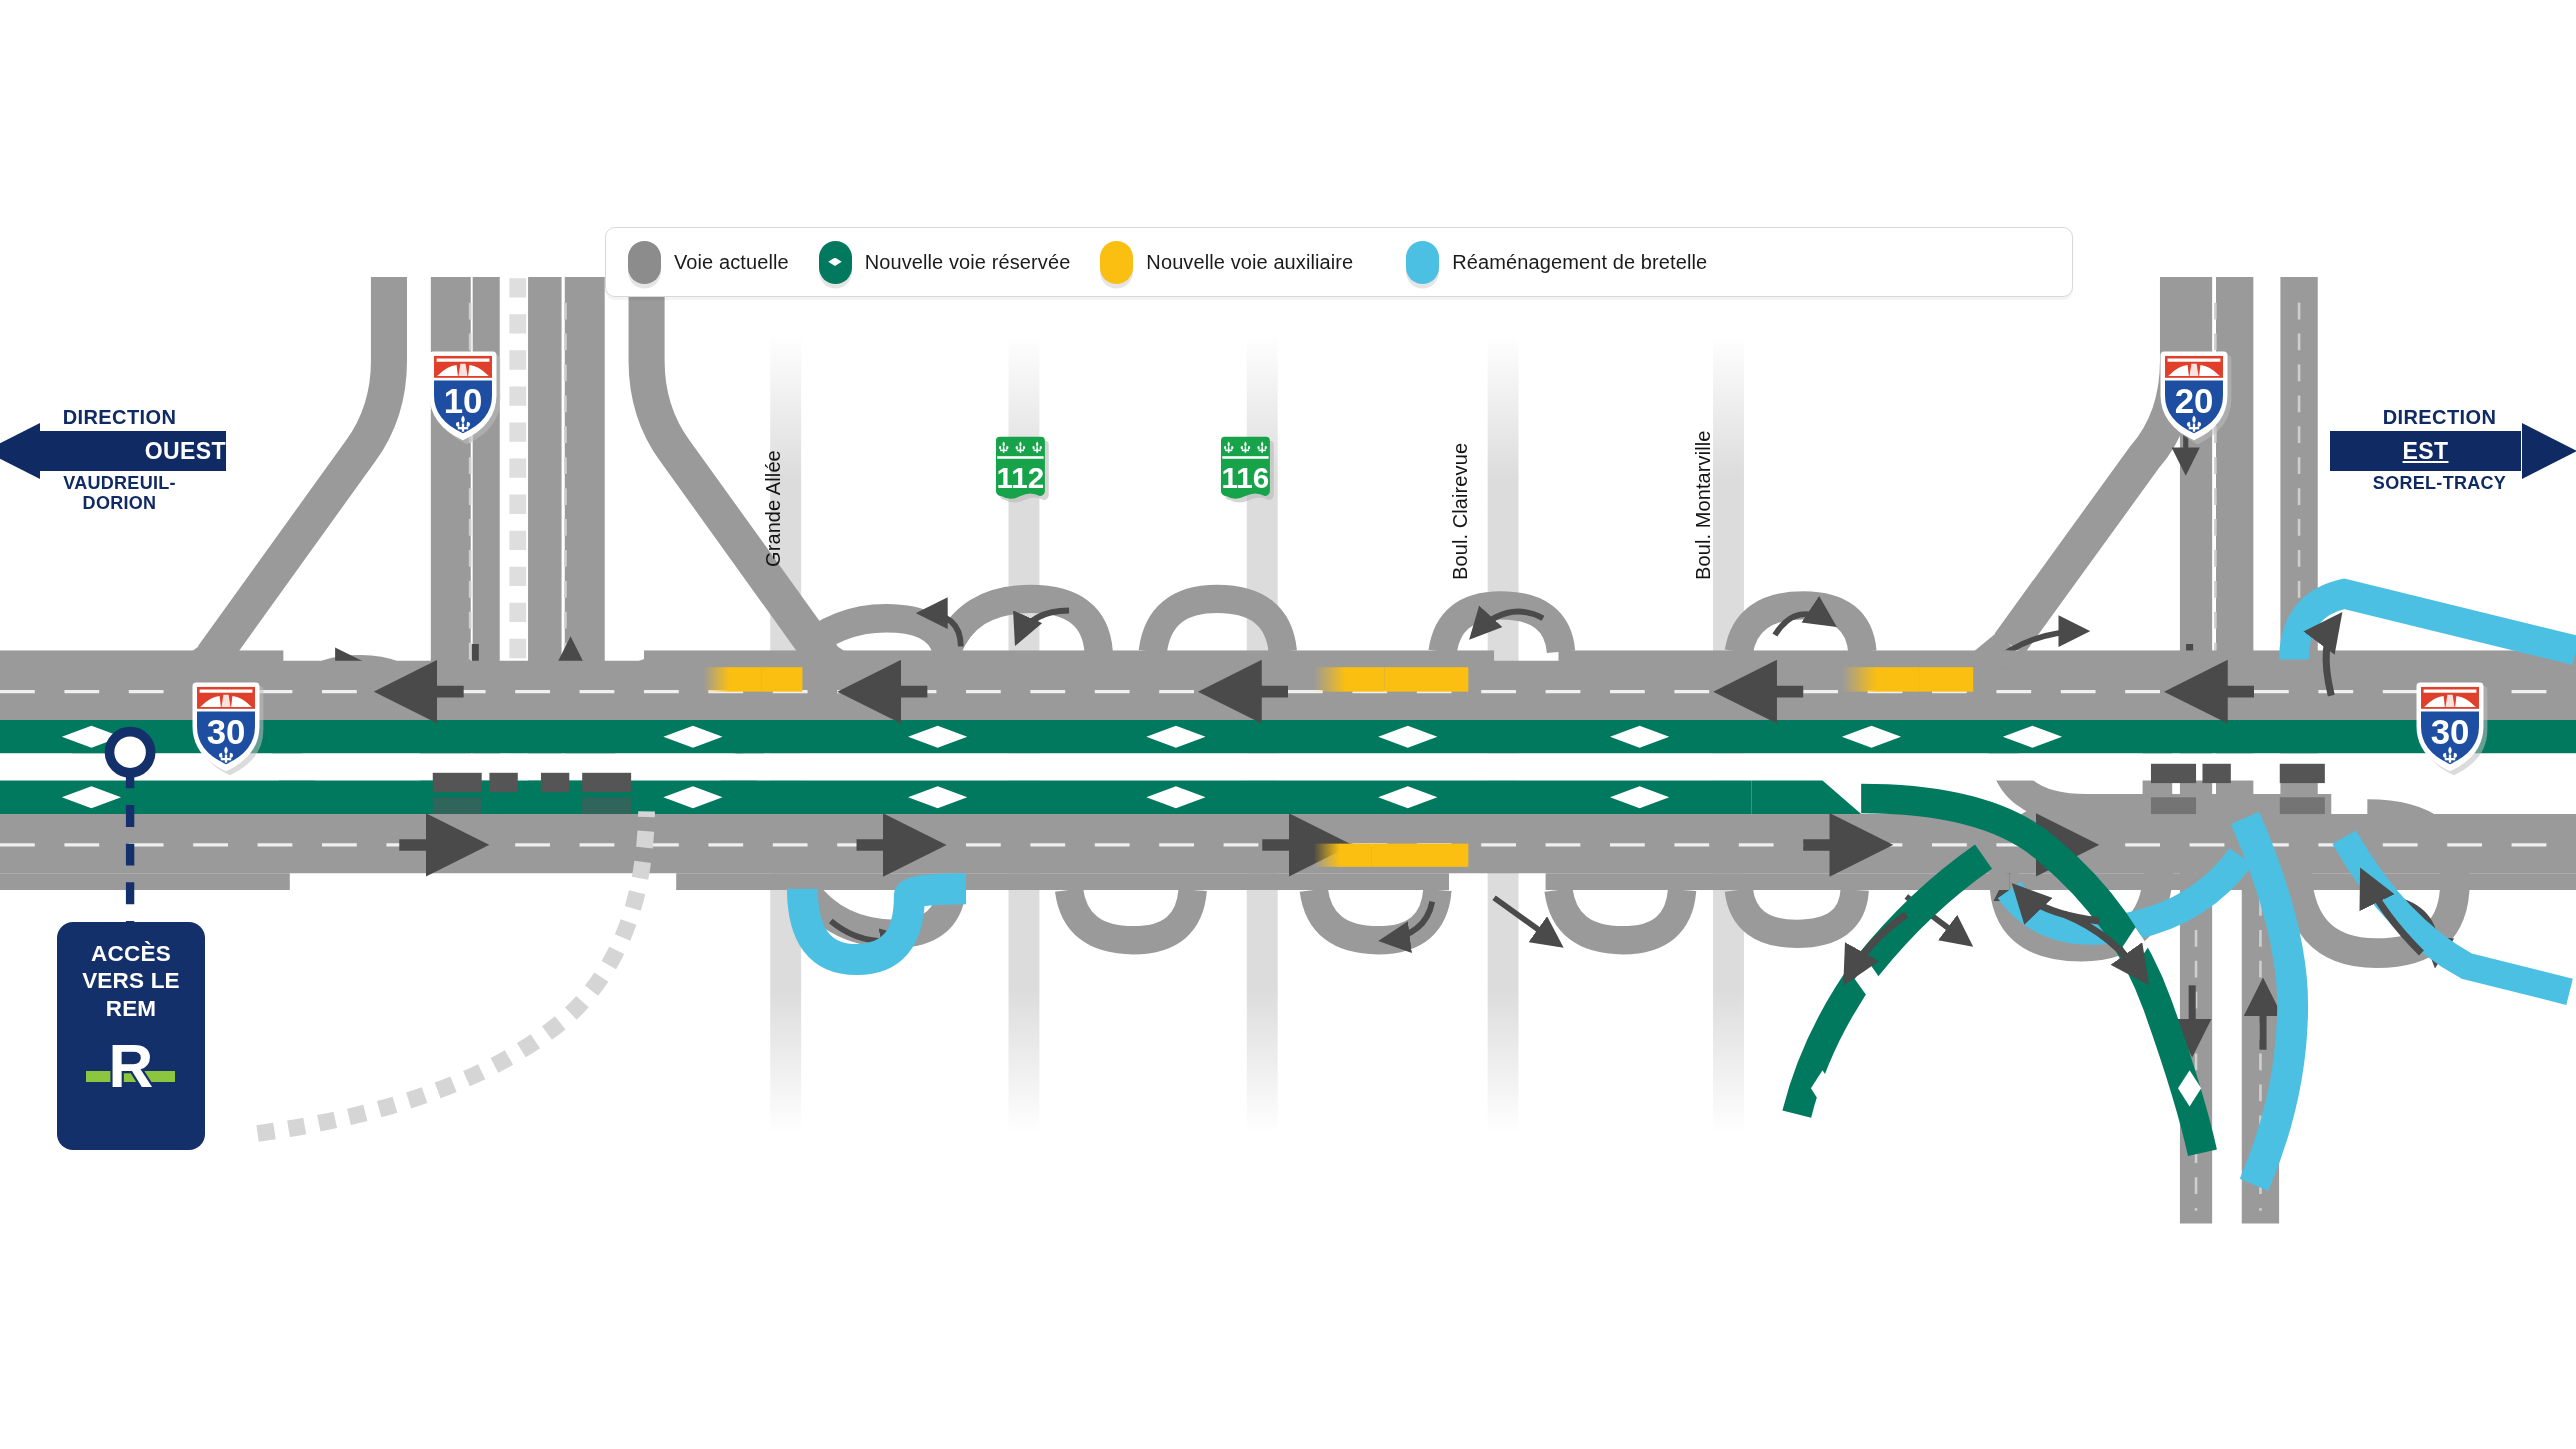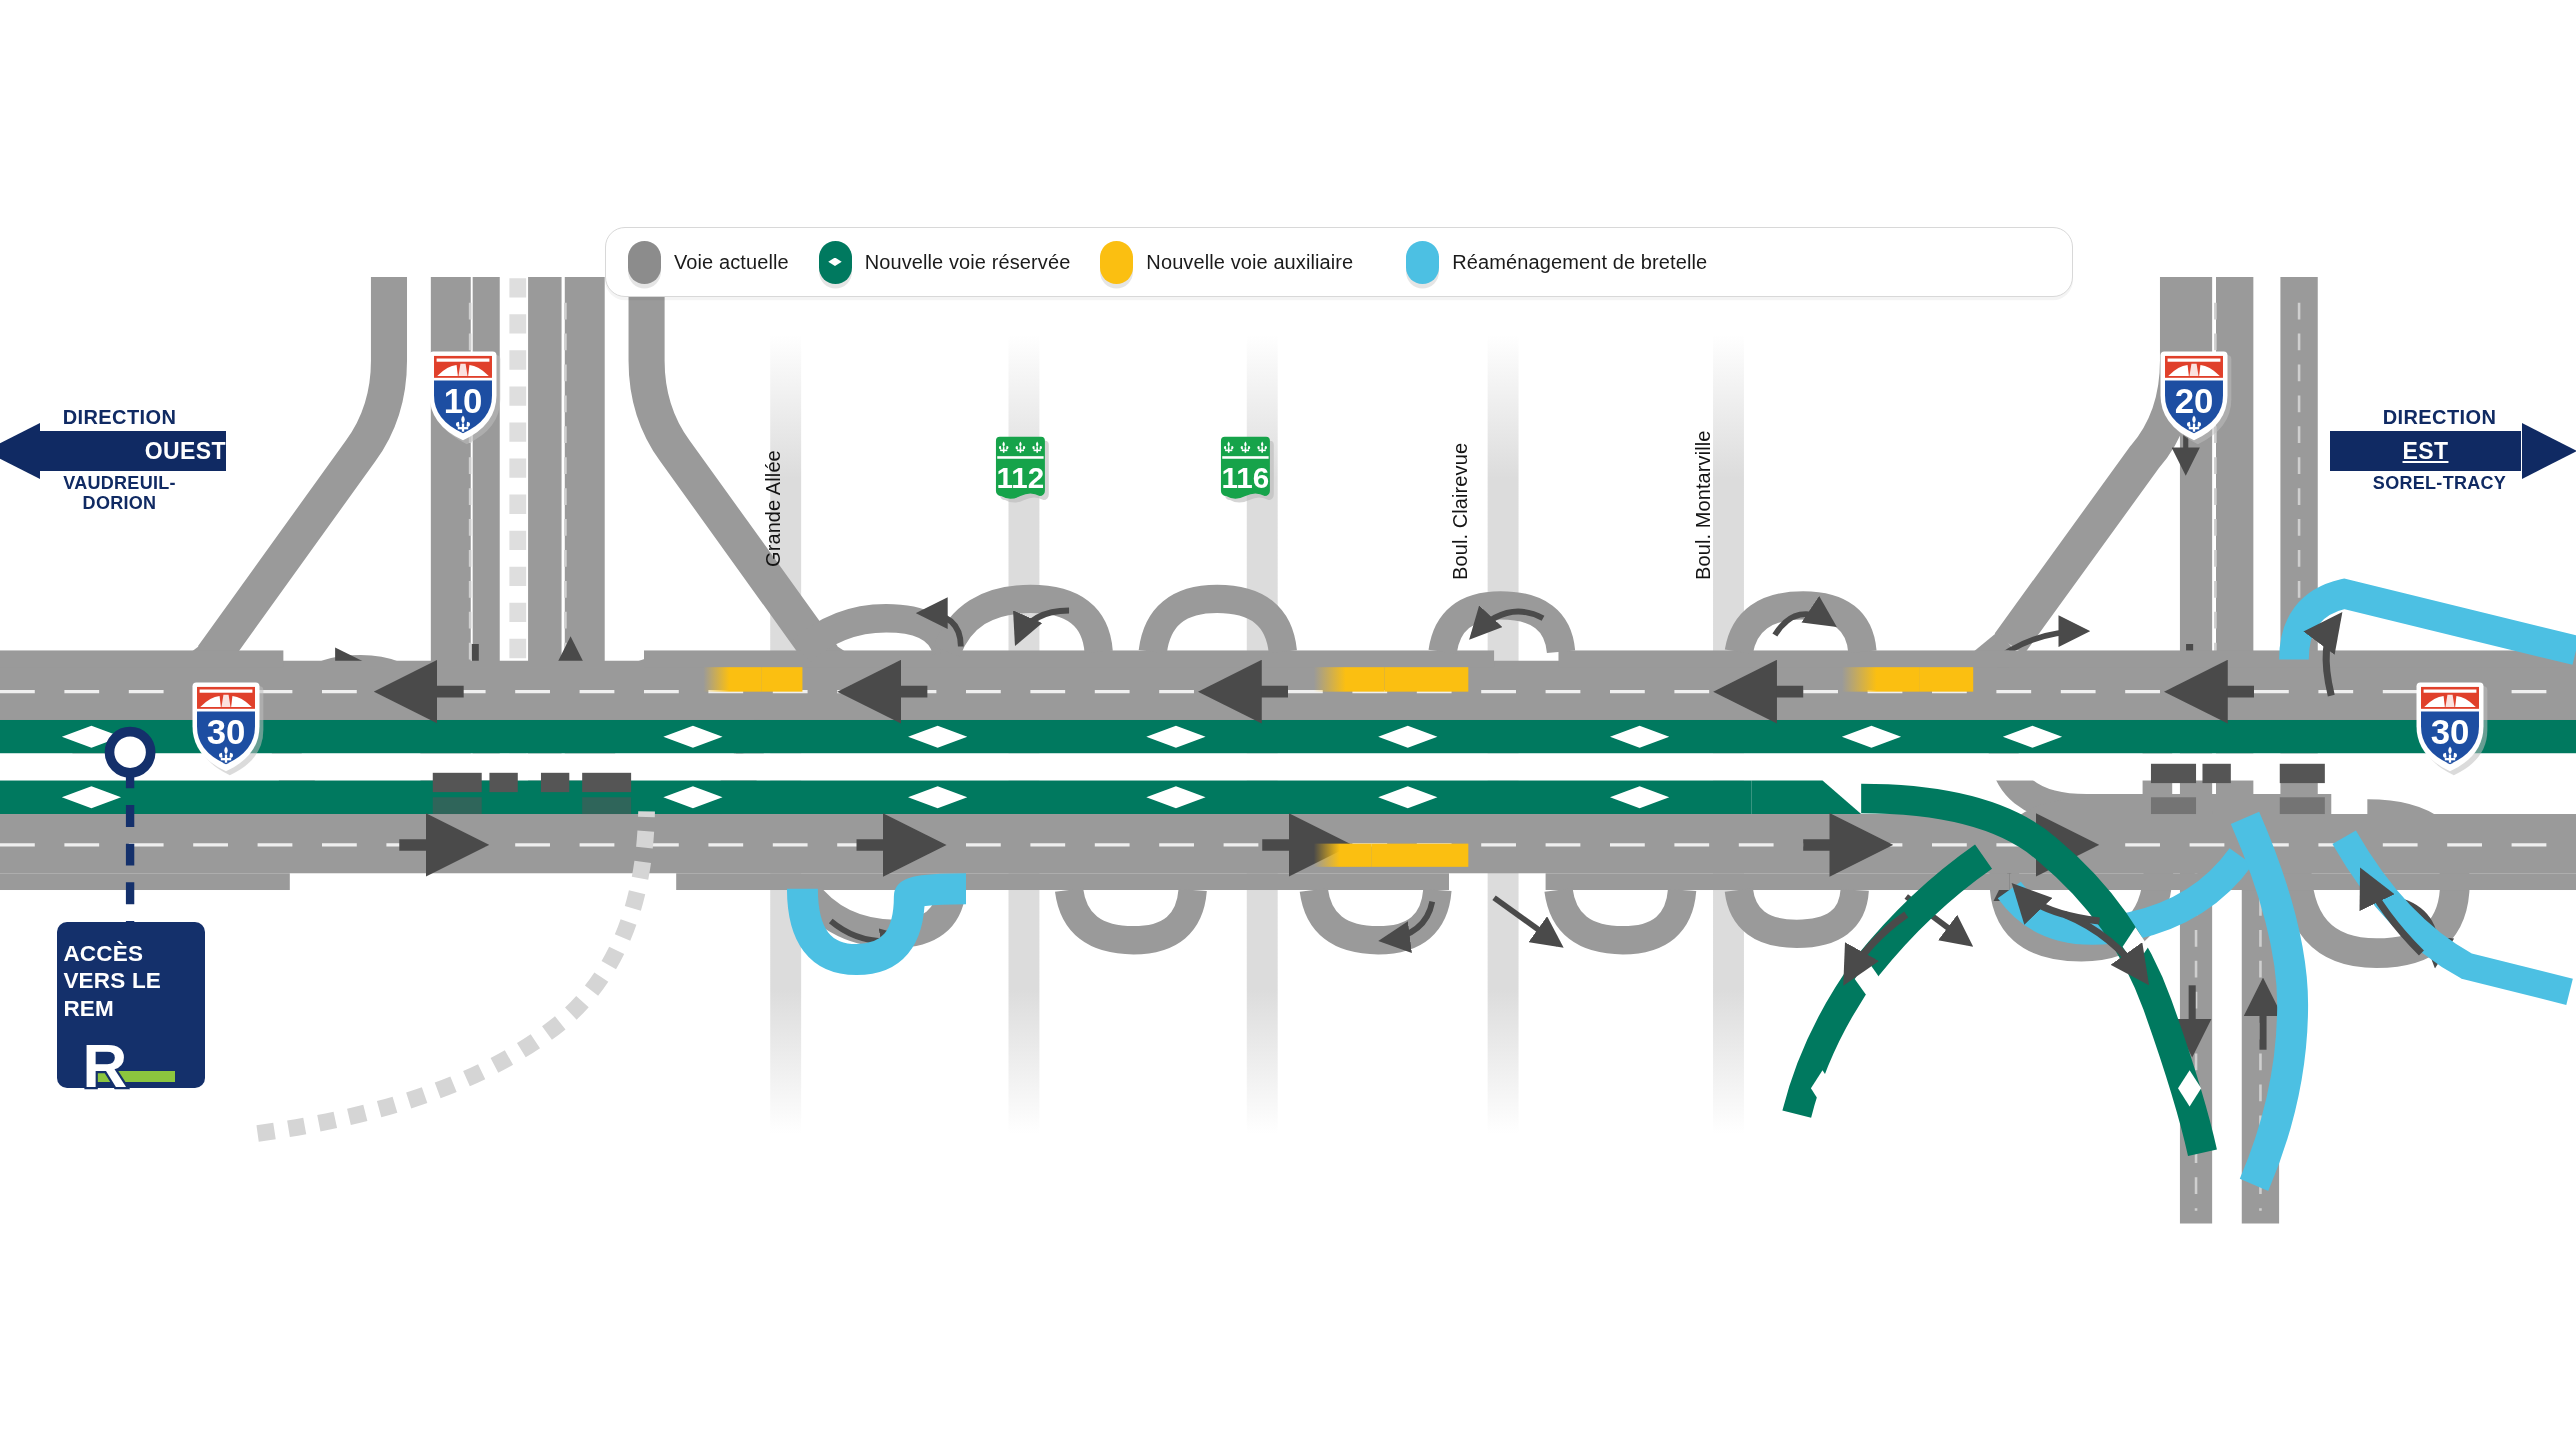--- a/index.html
+++ b/index.html
@@ -4,21 +4,21 @@
 <title>A-30 Corridor Diagram</title>
 <style>
   html,body{margin:0;padding:0;background:#ffffff;}
   body{font-family:"Liberation Sans","DejaVu Sans",sans-serif;}
   #stage{position:relative;width:2576px;height:1449px;background:#ffffff;overflow:hidden;}
   #canvas{position:absolute;inset:0;width:2576px;height:1449px;}
 
   
   #legend{
     position:absolute; left:605px; top:227px; width:1468px; height:70px;
-    background:#ffffff; border:1.9px solid #d8d8d8; border-radius:20px;
+    background:#ffffff; border:1.9px solid #d8d8d8; border-radius:10px;
     display:flex; align-items:center; box-sizing:border-box; padding:0 22px;
     box-shadow:0 3.2px 0 rgba(0,0,0,.045);
   }
   .lg-item{display:flex;align-items:center;margin-right:30px;}
   .lg-item:last-child{margin-right:0;padding-left:23px;}
   .lg-swatch{
     position:relative;width:33px;height:43px;border-radius:16.7px;margin-right:13px;flex:none;
     box-shadow:0 4.5px 0 rgba(0,0,0,.10);
   }
   .lg-swatch .diamond{
@@ -41,23 +41,23 @@
   #dir-east{left:2330px;top:407px;width:219px;}
 
   
   .vstreet{
     position:absolute; transform-origin:0 0; transform:rotate(-90deg);
     font-size:20px; color:#141414; white-space:nowrap; letter-spacing:0.1px;
   }
 
   
   #rem-box{
-    position:absolute; left:57px; top:922px; width:148px; height:166px;
-    background:#14306b; border-radius:10px; box-sizing:border-box;
-    padding:18px 6.4px 0 6.4px; 
+    position:absolute; left:57px; top:922px; width:148px; height:228px;
+    background:#14306b; border-radius:16px; box-sizing:border-box;
+    padding:18px 6.4px 0 6.4px; text-align:center;
   }
   #rem-box .rem-line{color:#ffffff;font-size:22.5px;font-weight:bold;line-height:1.22;letter-spacing:0.2px;}
   #rem-logo{position:relative;width:97px;height:59px;margin:14px auto 0 auto;}
   #rem-logo .bar{position:absolute;left:3.9px;top:35px;width:89px;height:10.3px;background:#8cc63e;}
   #rem-logo .rchar{
     position:absolute;left:0;top:0;width:97px;height:59px;line-height:59px;
     color:#ffffff;font-size:62px;font-weight:bold;font-family:"Liberation Sans",sans-serif;
   }
   
   #rem-logo .rchar{ -webkit-text-stroke:4.5px #14306b; paint-order:stroke fill; }

